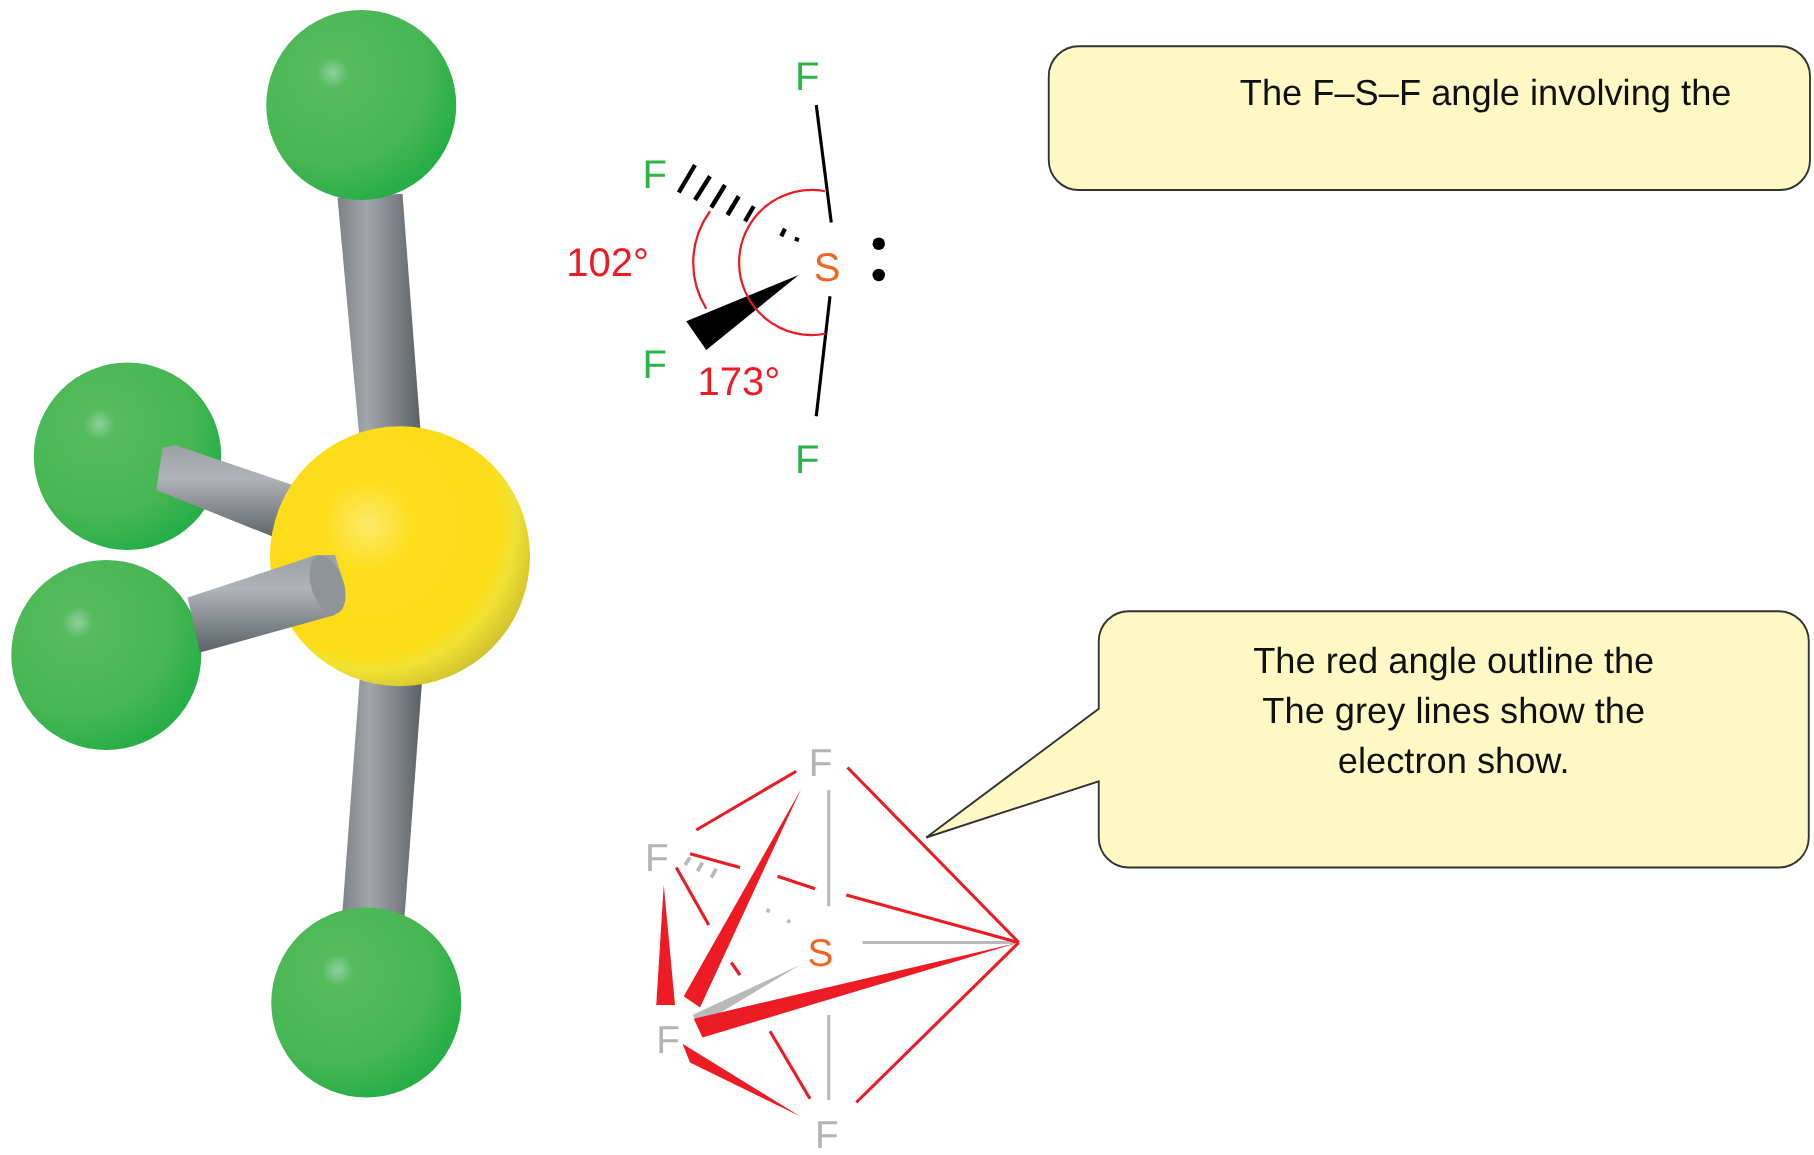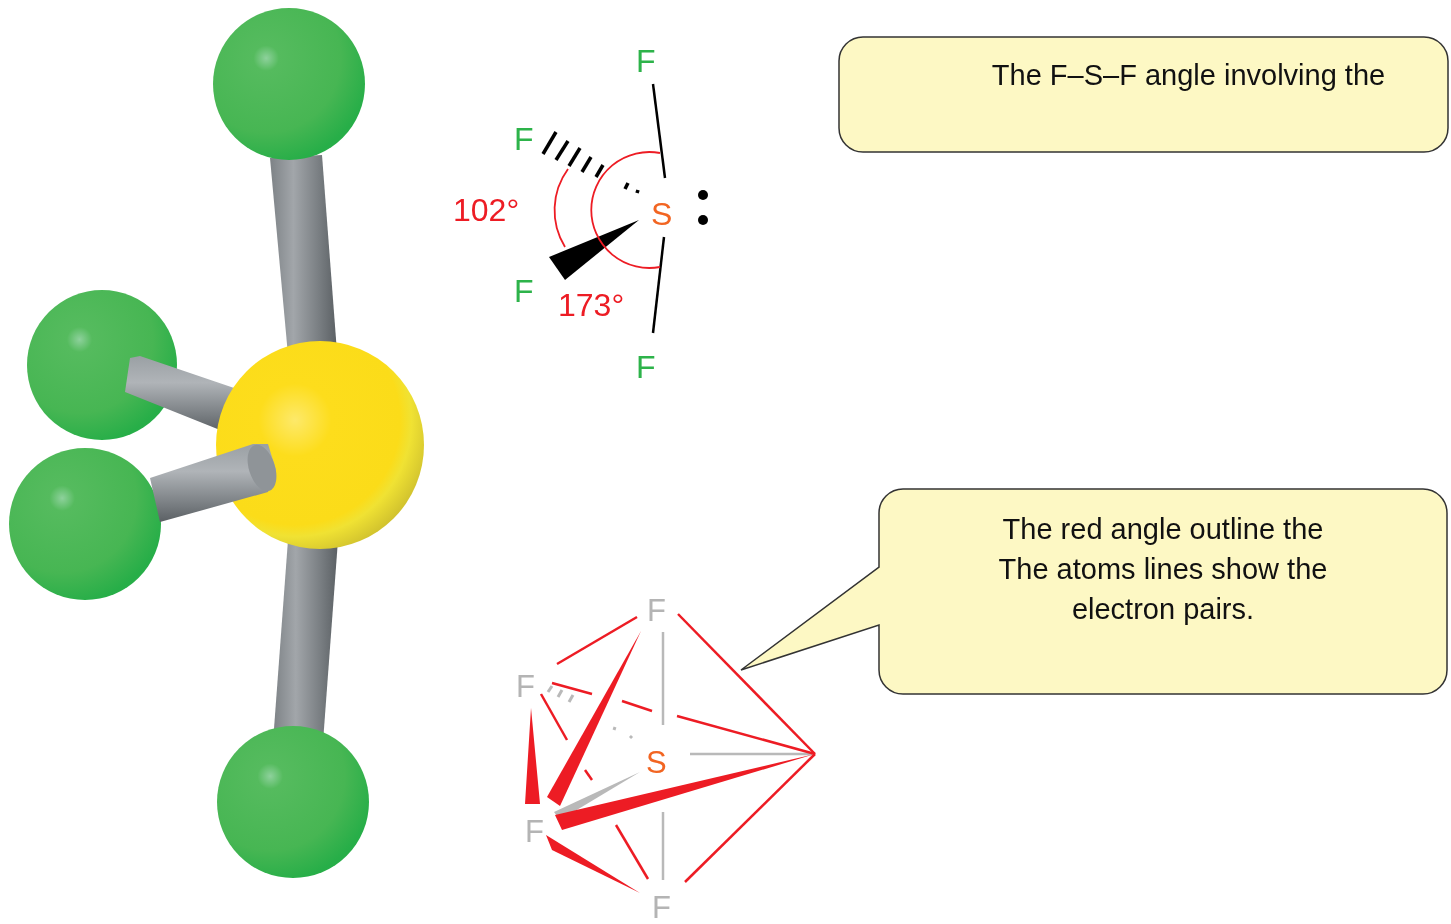--- a/index.html
+++ b/index.html
@@ -144,15 +144,15 @@
 
   <path d="M903,489 H1423 A24,24 0 0 1 1447,513 V670 A24,24 0 0 1 1423,694 H903 A24,24 0 0 1 879,670 V625 L741,670 L879,567 V513 A24,24 0 0 1 903,489 Z" fill="#fdf8c4" stroke="#333" stroke-width="1.5"></path>
 </svg>
 
 <div class="callout-text" style="left:839px; top:55px; width:699px;">
   <div>The F–S–F angle involving the</div>
 </div>
 
 <div class="callout-text" style="left:879px; top:509px; width:568px;">
   <div>The red angle outline the</div>
-  <div>The atoms lines show the</div>
-  <div>electron pairs.</div>
+  <div>The grey lines show the</div>
+  <div>electron show.</div>
 </div>
 
 </body></html>

